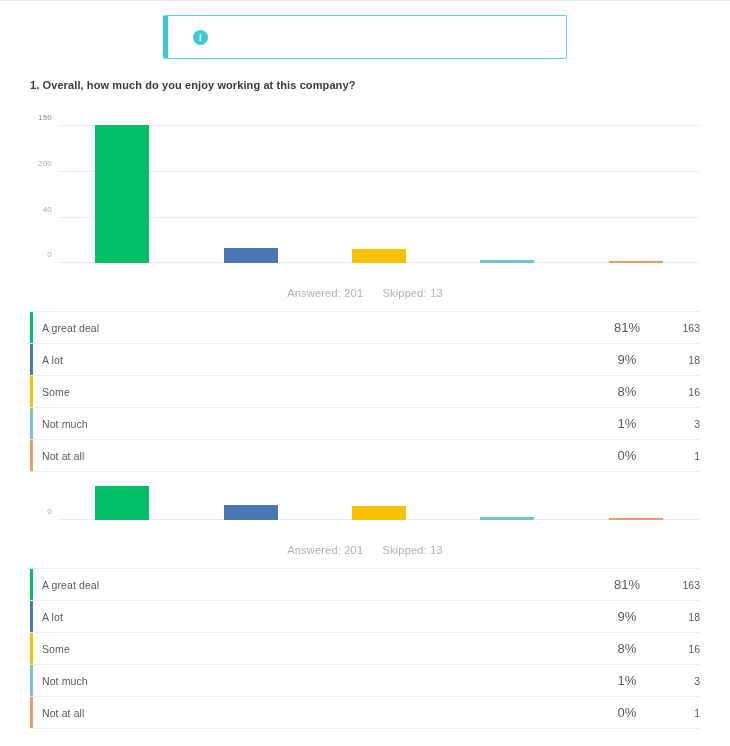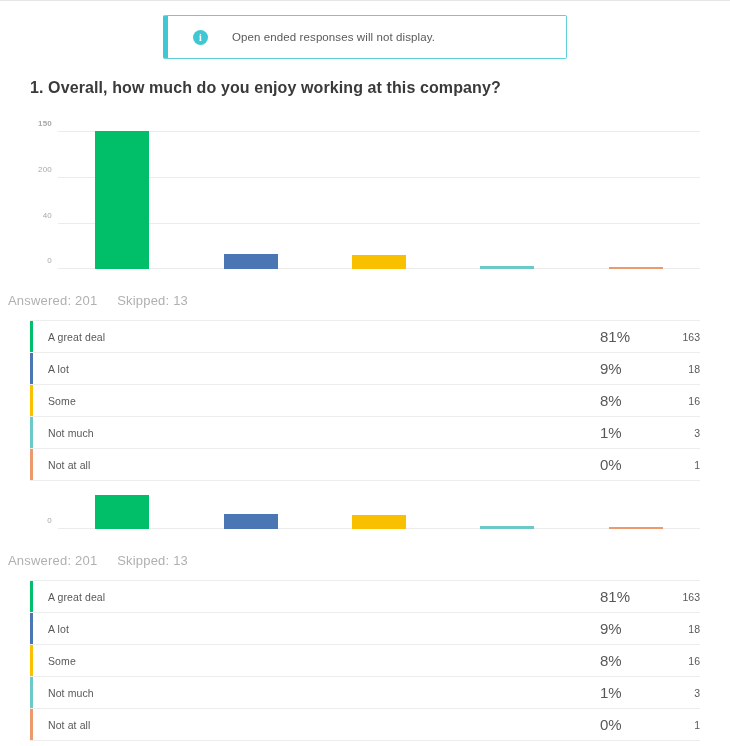--- a/index.html
+++ b/index.html
@@ -61,21 +61,21 @@
   .banner-text {
     margin-left: 24px;
     font-size: 11.5px;
     color: #5a5a5a;
     letter-spacing: 0.1px;
   }
 
   
   .question-title {
     margin: 20px 0 0 30px;
-    font-size: 16px;
+    font-size: 11px;
     font-weight: bold;
     color: #3a3a3a;
     letter-spacing: 0.1px;
   }
 
   
   .chart-block { position: relative; }
 
   .chart {
     position: relative;
@@ -126,75 +126,75 @@
     align-items: flex-end;
     height: 100%;
   }
   .bar {
     width: 54px;
     min-height: 2px;
   }
 
   
   .meta {
-    font-size: 13px;
+    text-align: center;
+    font-size: 11px;
     color: #b0b0b0;
     margin-top: 12px;
     letter-spacing: .2px;
   }
   .meta span { margin: 0 8px; }
 
   
   .result-table {
     margin: 12px 30px 0 30px;
     border-top: 1px solid #ededed;
   }
   .result-row {
     position: relative;
     display: flex;
     align-items: center;
     height: 32px;
     border-bottom: 1px solid #ededed;
-    padding-left: 18px;
+    padding-left: 12px;
   }
   .row-accent {
     position: absolute;
     left: 0;
     top: 0;
     bottom: 0;
     width: 3px;
   }
   .row-label {
     flex: 1 1 auto;
     font-size: 10.5px;
     color: #585858;
     letter-spacing: .1px;
   }
   .row-pct {
     width: 54px;
-    text-align: left;
-    font-size: 15px;
+    text-align: center;
+    font-size: 13px;
     color: #585858;
   }
   .row-count {
     width: 46px;
     text-align: right;
     font-size: 10.5px;
     color: #585858;
   }
 </style>
 </head>
 <body>
 
 <div class="page">
 
   <div class="banner-wrap">
     <div class="banner">
       <div class="banner-icon">i</div>
-      <div class="banner-text">Open ended responses will not display.</div>
     </div>
   </div>
 
   <div class="question-title">1. Overall, how much do you enjoy working at this company?</div>
 
   <div class="chart-block">
     <div class="chart">
       <div class="chart-inner">
 
         <div class="grid-line" style="bottom:12px;"></div>

